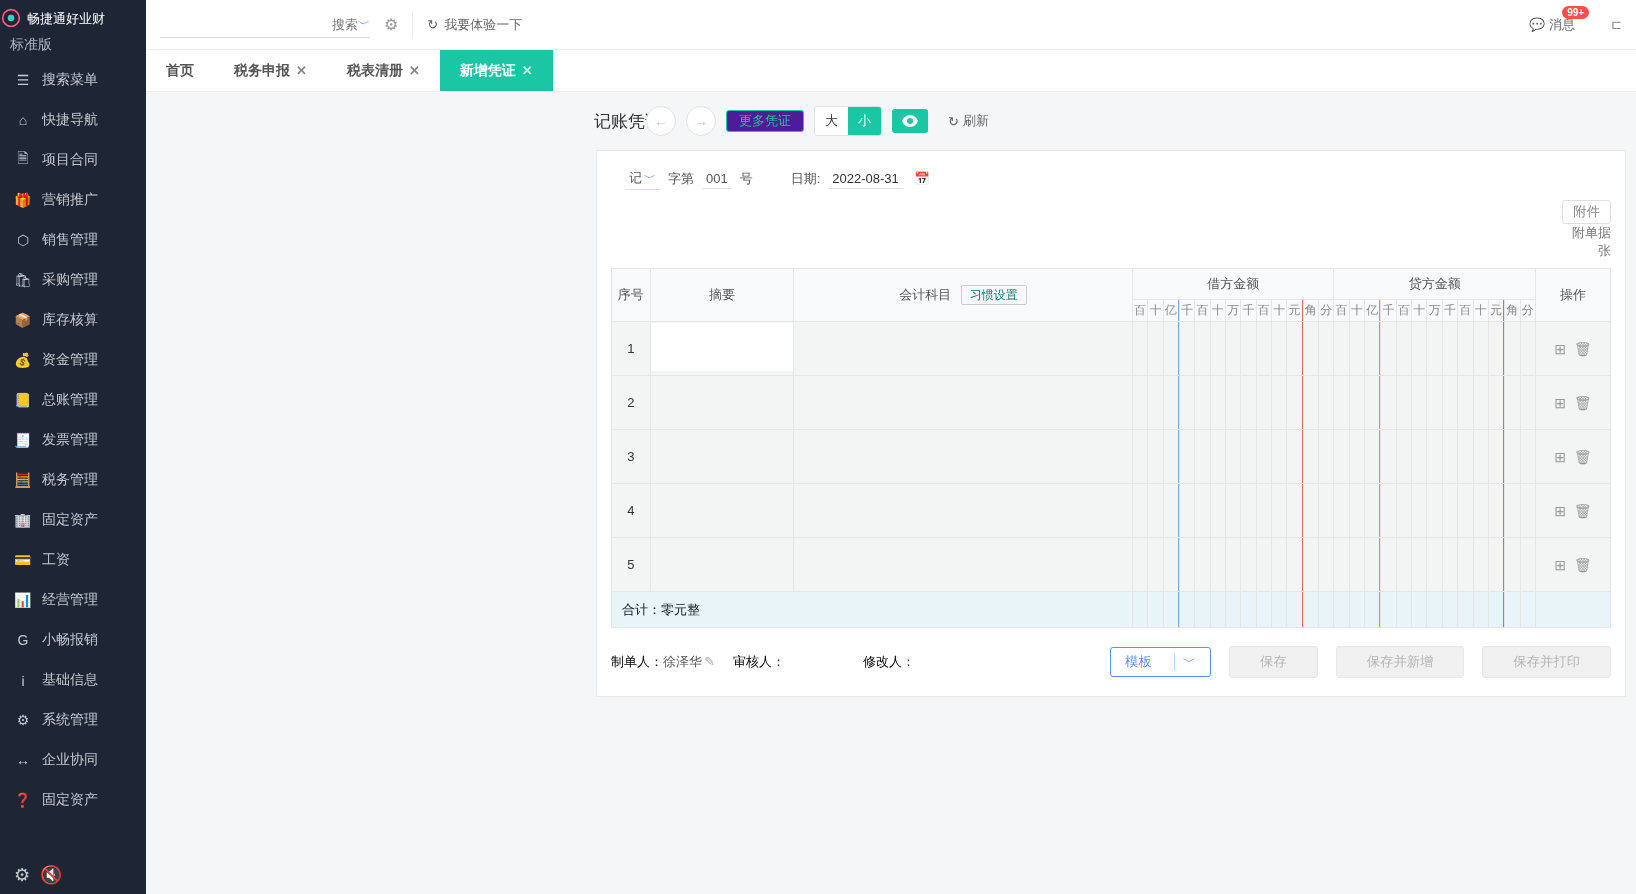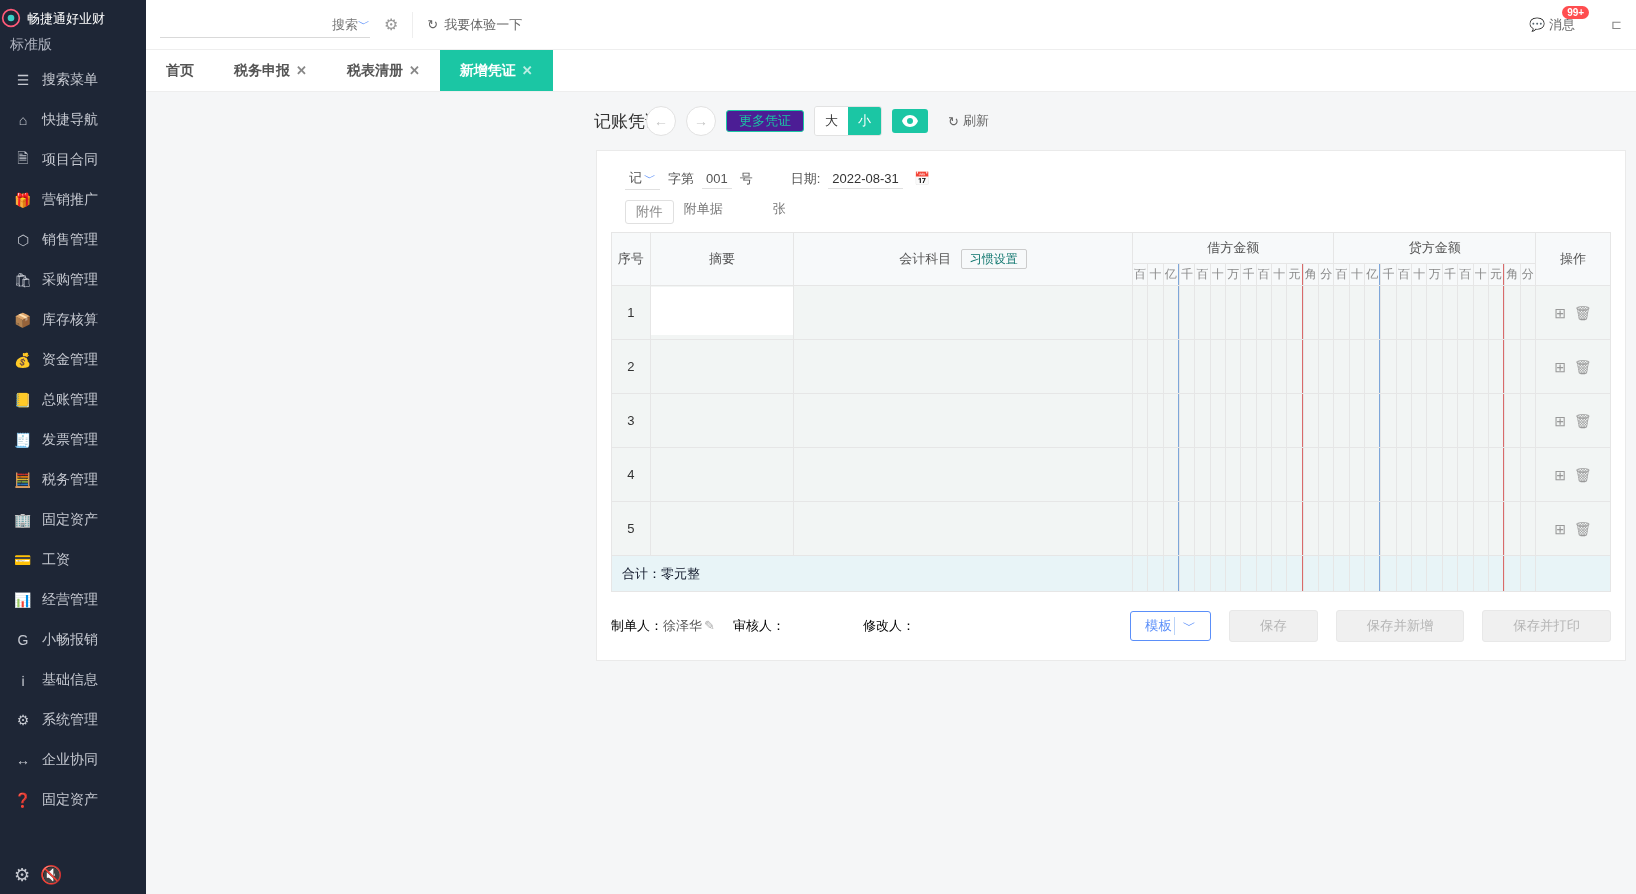--- a/index.html
+++ b/index.html
@@ -46,21 +46,21 @@
 .size-seg span { padding: 5px 10px; font-size: 13px; cursor: pointer; background: #fff; }
 .size-seg span.on { background: #1bc6a4; color: #fff; }
 .eye-btn { background: #1bc6a4; color: #fff; padding: 6px 10px; border-radius: 3px; cursor: pointer; font-size: 14px; display: inline-flex; }
 .refresh { display: flex; align-items: center; gap: 4px; color: #666; cursor: pointer; margin-left: 10px; }
 
 .card { background: #fff; border: 1px solid #eaeaea; padding: 16px 14px 18px 14px; }
 .meta-row { display: flex; align-items: center; gap: 8px; font-size: 13px; color: #555; margin-bottom: 10px; padding-left: 14px; }
 .meta-sel { border-bottom: 1px solid #e0e0e0; padding: 2px 4px; display: inline-flex; align-items: center; gap: 2px; }
 .meta-date { border-bottom: 1px solid #e0e0e0; padding: 2px 4px; color: #333; }
 .cal-icon { color: #5b8ff9; margin-left: 4px; }
-.meta-row2 { display: flex; align-items: flex-start; gap: 10px; font-size: 13px; color: #777; margin-bottom: 8px; padding-left: 14px; }
+.meta-row2 { display: flex; align-items: flex-end; font-size: 13px; color: #777; margin-bottom: 8px; padding-left: 14px; flex-direction: column; }
 .attach-btn { background: #fff; border: 1px solid #e0e0e0; padding: 2px 10px; border-radius: 3px; color: #888; cursor: pointer; }
 
 
 .vtable { width: 100%; border-collapse: collapse; table-layout: fixed; }
 .vtable th, .vtable td { border: 1px solid #e6e6e6; font-size: 13px; }
 .vtable th { background: #f7f9fa; color: #555; font-weight: normal; padding: 6px 4px; }
 .vtable td { height: 54px; background: #f2f5f4; padding: 0; vertical-align: middle; text-align: center; }
 .col-seq { width: 36px; }
 .col-summary { width: 134px; }
 .col-subject { width: 316px; }
@@ -79,21 +79,21 @@
 .hset-btn { border: 1px solid #ccc; padding: 2px 8px; border-radius: 2px; margin-left: 6px; cursor: pointer; color: #0f766e; font-size: 12px; }
 .summary-edit { width: 100%; height: 48px; border: none; background: #fff; resize: none; outline: none; padding: 4px; font-size: 13px; }
 .ops-cell { display: flex; gap: 8px; justify-content: center; color: #999; font-size: 14px; }
 .total-row td { background: #e8f4f7; font-size: 13px; color: #0f172a; height: 36px; text-align: left; padding-left: 10px; }
 
 .card-footer { display: flex; align-items: center; gap: 18px; margin-top: 18px; font-size: 13px; color: #888; }
 .cf-label { color: #000000; }
 .cf-val { color: #555; }
 .edit-ic { color: #aaa; margin-left: 2px; cursor: pointer; }
 .footer-spacer { flex: 1; }
-.tpl-btn { border: 1px solid #5b8ff9; color: #5b8ff9; background: #fff; padding: 5px 14px; border-radius: 3px; cursor: pointer; display: inline-flex; align-items: center; gap: 2px; margin-left: 48px; }
+.tpl-btn { border: 1px solid #5b8ff9; color: #5b8ff9; background: #fff; padding: 5px 14px; border-radius: 3px; cursor: pointer; display: inline-flex; align-items: center; gap: 22px; margin-left: 48px; }
 .tpl-dd { border-left: 1px solid #bcd4f7; padding-left: 8px; color: #5b8ff9; }
 .gray-btn { background: #f0f0f0; color: #b5b5b5; border: 1px solid #e8e8e8; padding: 6px 30px; border-radius: 3px; cursor: not-allowed; }
 </style>
 </head>
 <body>
 
 <div class="app">
 
   <div class="sidebar">
     <div class="brand">

